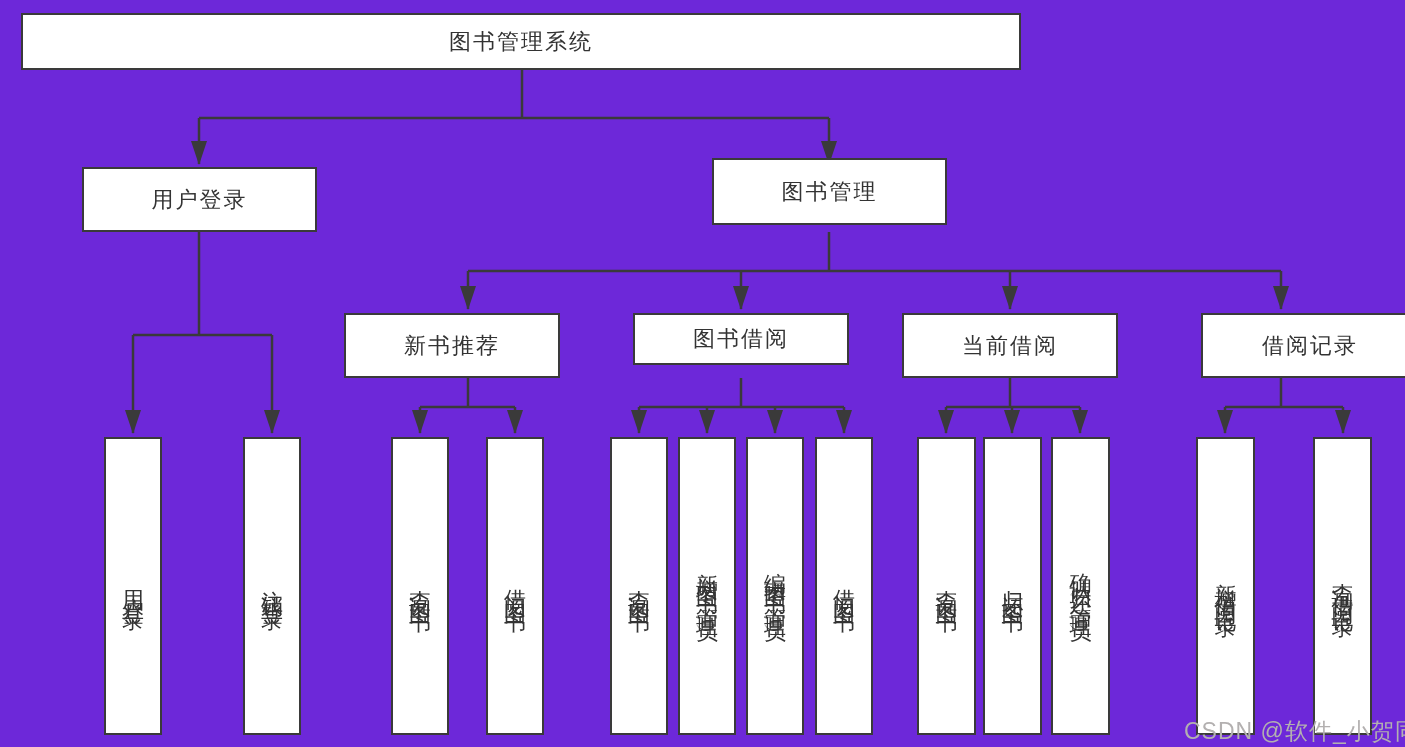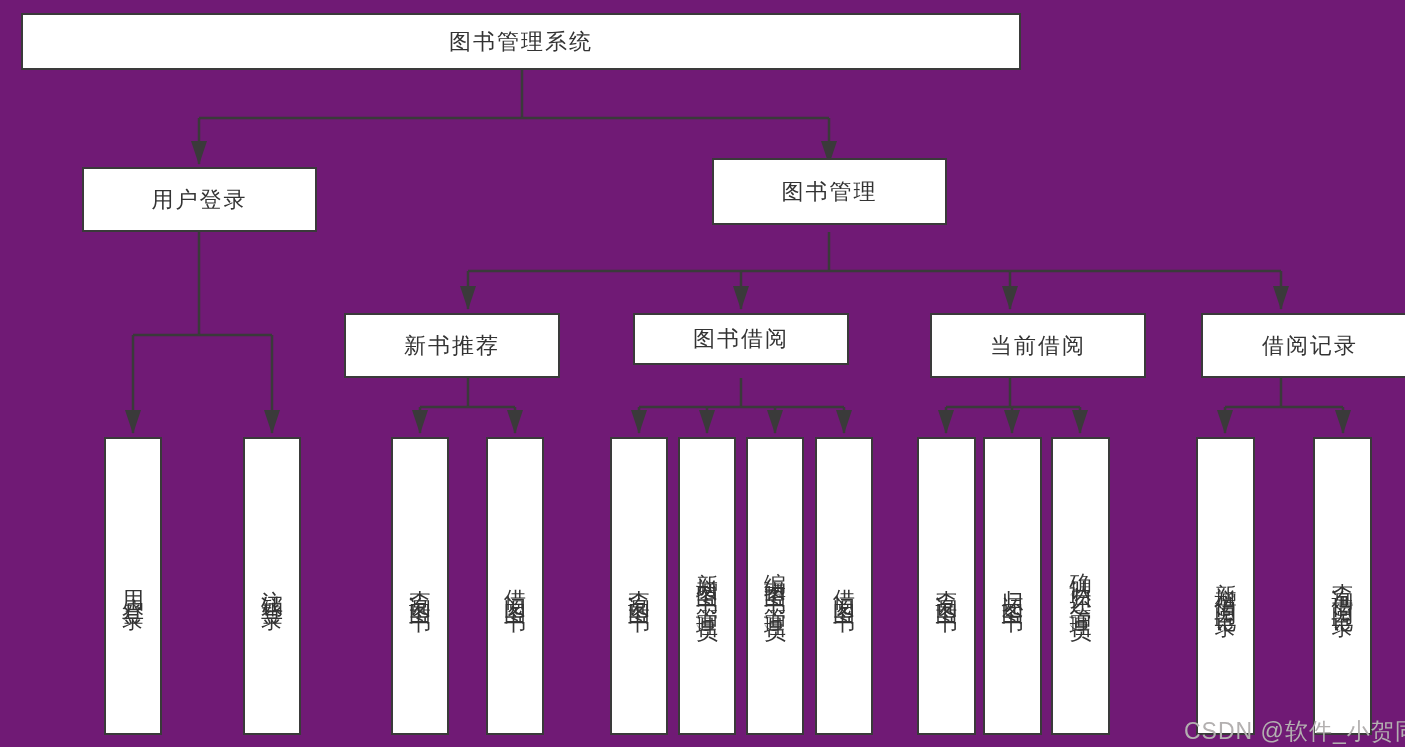--- a/index.html
+++ b/index.html
@@ -5,21 +5,21 @@
   html, body {
     margin: 0;
     padding: 0;
     background: #ffffff;
     font-family: "Liberation Sans", sans-serif;
   }
   #stage {
     position: relative;
     width: 1405px;
     height: 747px;
-    background: #701a75;
+    background: #6d28d9;
     overflow: hidden;
     color: #333333;
   }
   #connectors {
     position: absolute;
     left: 0; top: 0;
     width: 1405px; height: 747px;
     z-index: 1;
   }
   .node {
@@ -110,21 +110,21 @@
     </g>
   </svg>
 
   <div class="node" style="left:21px; top:13px; width:1000px; height:57px;">图书管理系统</div>
 
   <div class="node" style="left:82px; top:167px; width:235px; height:65px;">用户登录</div>
   <div class="node" style="left:712px; top:158px; width:235px; height:67px;">图书管理</div>
 
   <div class="node" style="left:344px; top:313px; width:216px; height:65px;">新书推荐</div>
   <div class="node" style="left:633px; top:313px; width:216px; height:52px;">图书借阅</div>
-  <div class="node" style="left:902px; top:313px; width:216px; height:65px;margin-left:28px;">当前借阅</div>
+  <div class="node" style="left:902px; top:313px; width:216px; height:65px;">当前借阅</div>
   <div class="node" style="left:1201px; top:313px; width:218px; height:65px;">借阅记录</div>
 
   <div class="node leaf" style="left:104px; top:437px; width:58px; height:298px;">用户登录</div>
   <div class="node leaf" style="left:243px; top:437px; width:58px; height:298px;">注销登录</div>
 
   <div class="node leaf" style="left:391px; top:437px; width:58px; height:298px;">查询图书</div>
   <div class="node leaf" style="left:486px; top:437px; width:58px; height:298px;">借阅图书</div>
 
   <div class="node leaf" style="left:610px; top:437px; width:58px; height:298px;">查询图书</div>
   <div class="node leaf" style="left:678px; top:437px; width:58px; height:298px;">新增图书（管理员）</div>

